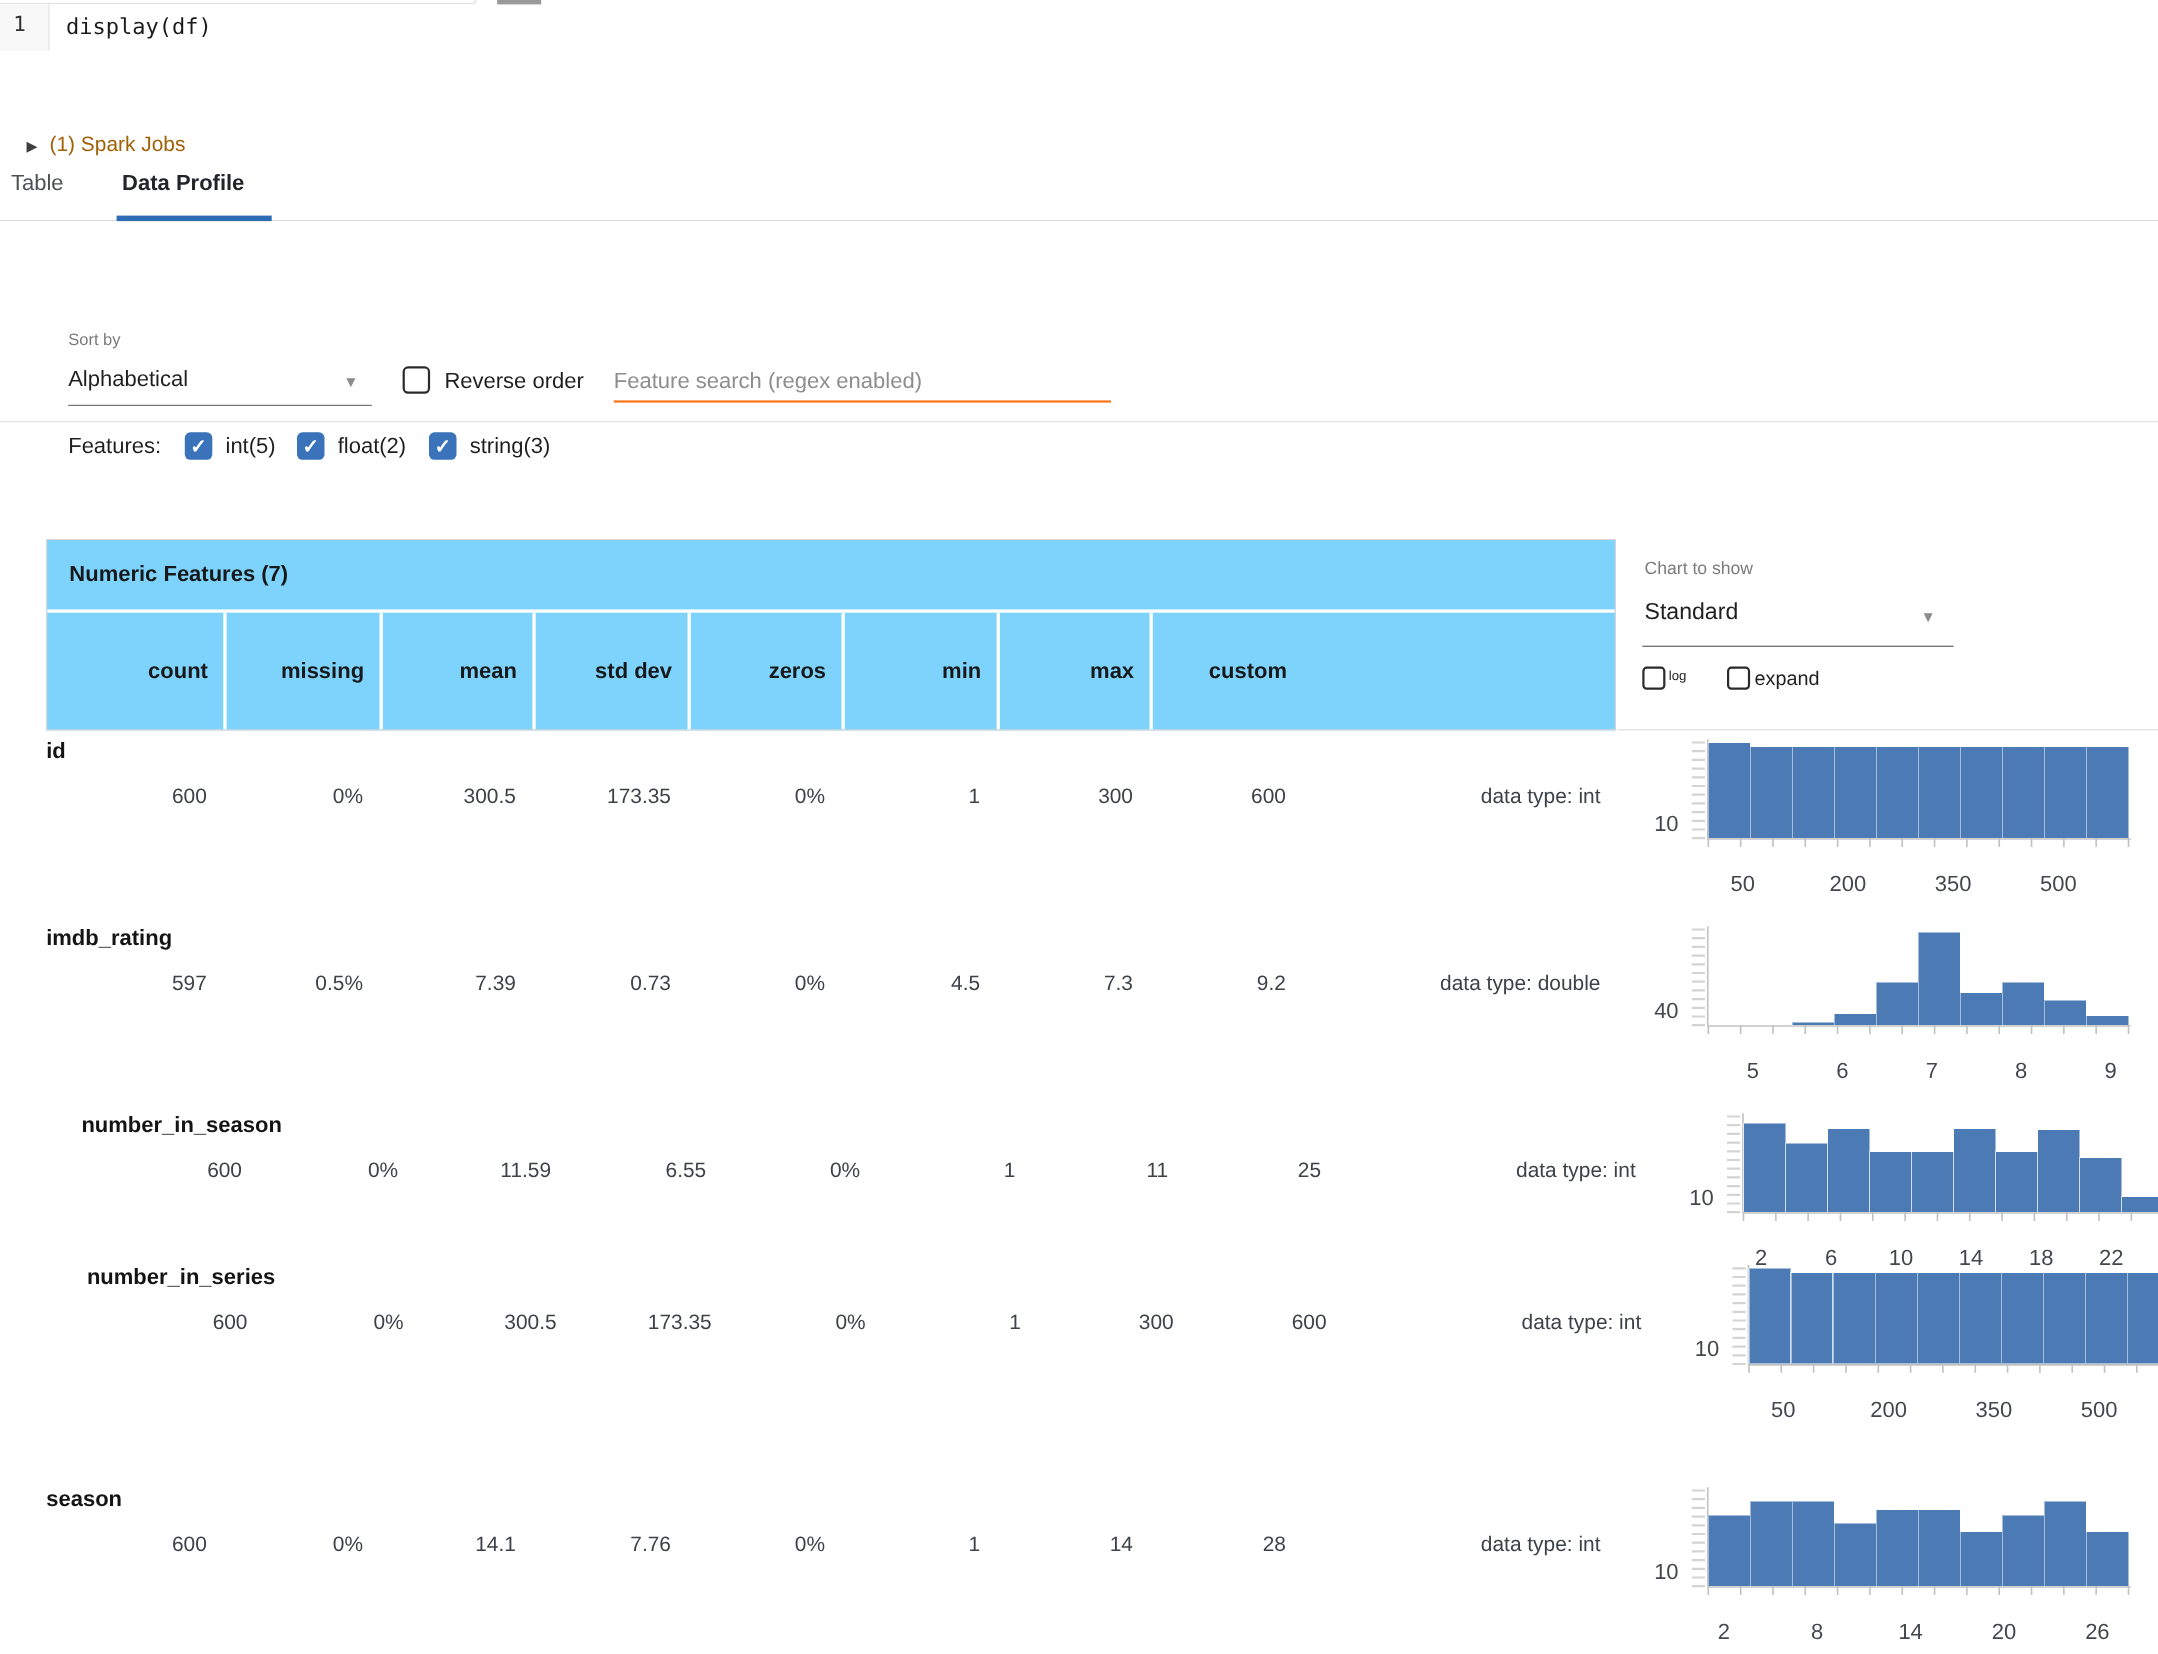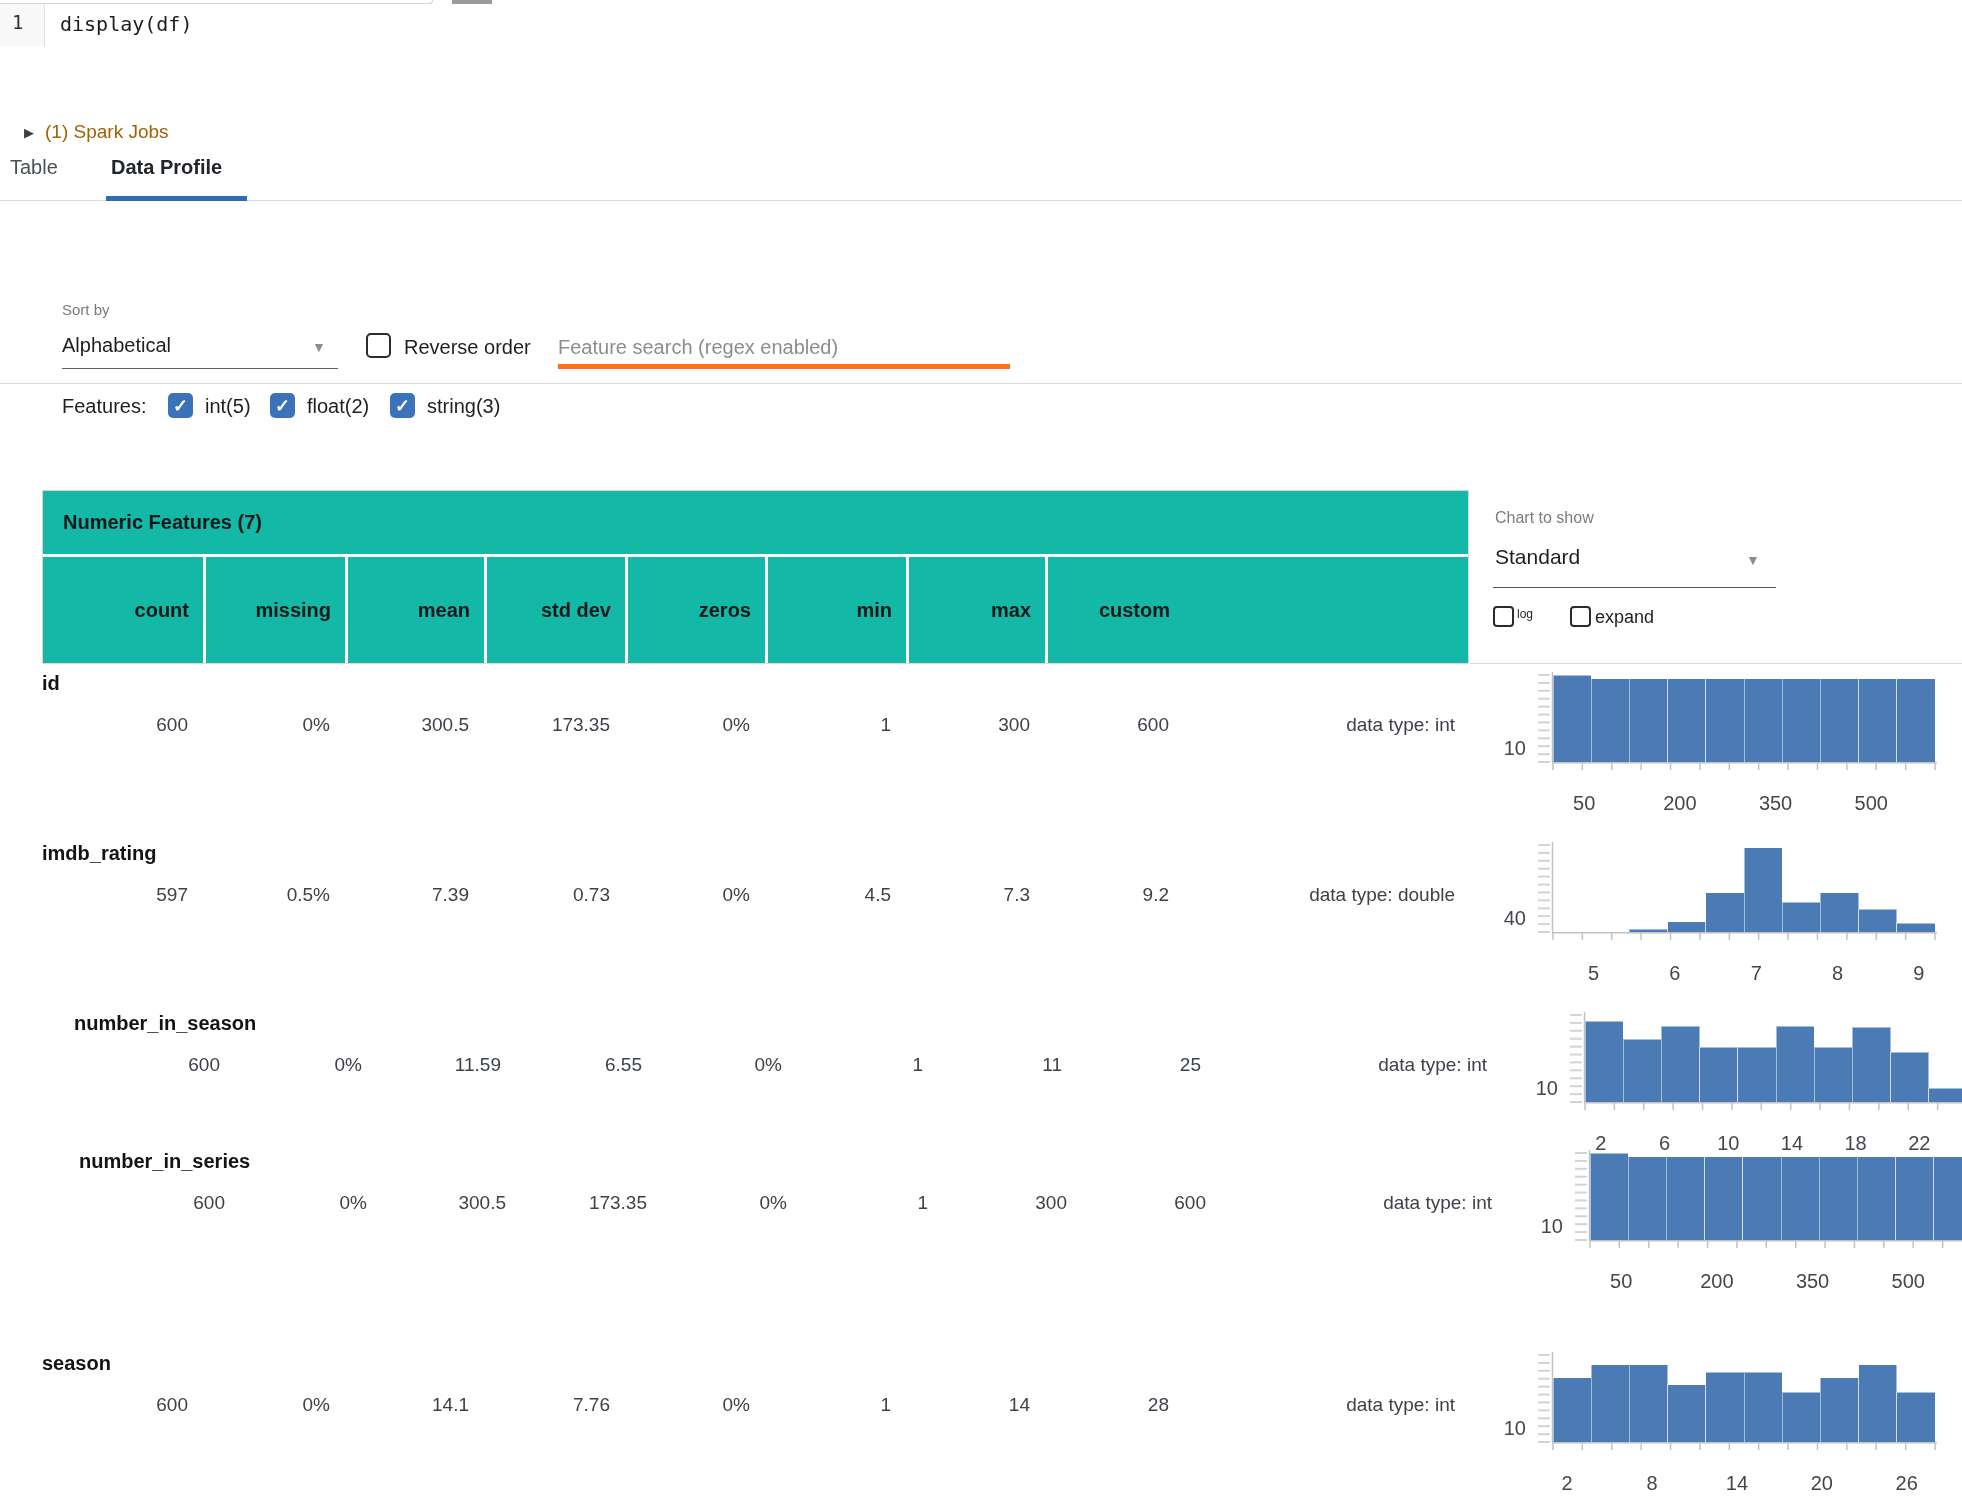--- a/index.html
+++ b/index.html
@@ -34,35 +34,35 @@
   .dd-value{font-size:20px;color:#1f1f1f;}
   .sort-dd-value{left:62px;top:334px;}
   .sort-dd-caret{left:312px;top:339px;font-size:14px;color:#8c8c8c;}
   .sort-dd-line{left:62px;top:368px;width:276px;height:1px;background:#636363;}
   .cbx{width:25px;height:25px;border:2.5px solid #2b2b2b;border-radius:5px;box-sizing:border-box;background:#fff;cursor:pointer;}
   .cbx.small{width:21px;height:21px;border-radius:4px;}
   .cbx.checked{background:#3a73b9;border:none;display:flex;align-items:center;justify-content:center;}
   .cbx.checked .mark{color:#fff;font-size:18px;font-weight:bold;line-height:1;}
   .reverse-cb{left:366px;top:333px;}
   .reverse-label{left:404px;top:336px;font-size:20px;color:#1f1f1f;cursor:pointer;}
-  .search-input{left:558px;top:330px;width:452px;height:34px;border:none;border-bottom:5px solid #f97316;
+  .search-input{left:558px;top:330px;width:452px;height:34px;border:none;border-bottom:2px solid #f97316;
                 outline:none;font-size:20px;color:#1f1f1f;background:transparent;padding:0;
                 font-family:"Liberation Sans",sans-serif;}
   .search-input::placeholder{color:#8d8d8d;}
 
   
   .features-hairline{left:0;top:383px;width:1962px;height:1px;background:#dcdcdc;}
   .features-label{left:62px;top:395px;font-size:20px;}
   .fcb0{left:168px;top:393px;} .flb0{left:205px;top:395px;}
   .fcb1{left:270px;top:393px;} .flb1{left:307px;top:395px;}
   .fcb2{left:390px;top:393px;} .flb2{left:427px;top:395px;}
   .fcb-label{font-size:20px;color:#1f1f1f;cursor:pointer;}
 
   
-  .panel{left:42px;top:490px;width:1427px;height:174px;background:#14b8a6;border:1px solid #d8d8d8;box-sizing:border-box;}
+  .panel{left:42px;top:490px;width:1427px;height:174px;background:#7dd3fc;border:1px solid #d8d8d8;box-sizing:border-box;}
   .panel-title{height:63px;line-height:63px;padding-left:20px;font-size:20px;font-weight:bold;color:#17181a;}
   .panel-sep{height:3px;background:#fff;}
   .cols{display:grid;grid-template-columns:160px 142px 139px 141px 140px 141px 139px 139px 286px;}
   .panel-header{height:106px;}
   .panel-header .hcell{display:flex;align-items:center;justify-content:flex-end;padding-right:14px;
                        font-size:20px;font-weight:bold;color:#17181a;box-sizing:border-box;border-left:3px solid #fff;}
   .panel-header .hcell:first-child{border-left:none;}
   .header-ext-hairline{left:1470px;top:663px;width:492px;height:1px;background:#dcdcdc;}
 
   

